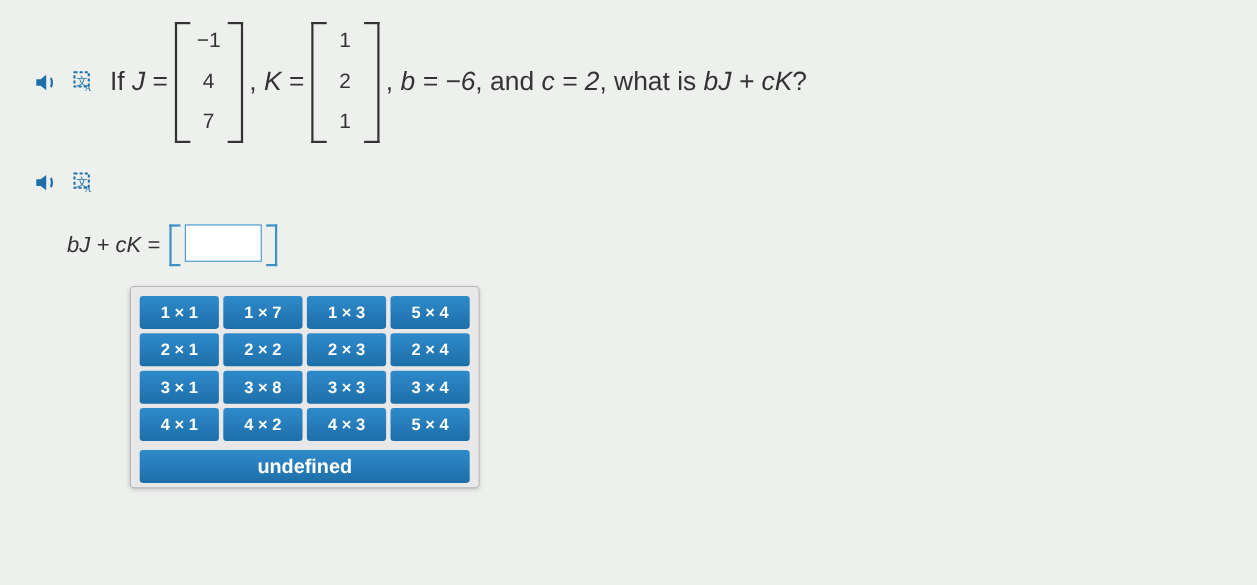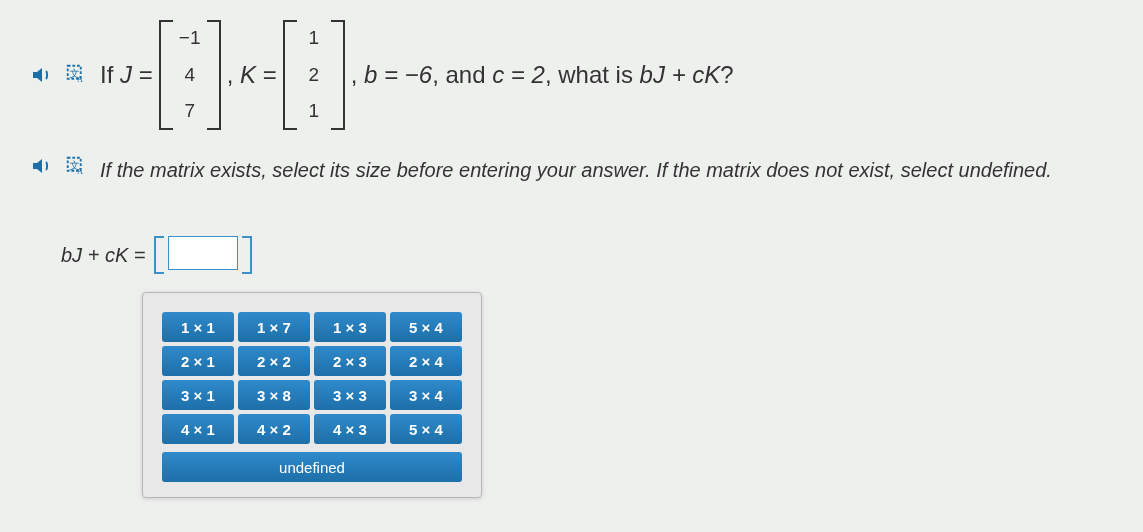--- a/index.html
+++ b/index.html
@@ -90,22 +90,22 @@
     box-sizing: border-box;
     font-size: 16px;
     padding: 0 6px;
   }
   .size-panel {
     display: inline-block;
     background: #e8e8e8;
     border: 1px solid #b8b8b8;
     box-shadow: 0 1px 4px rgba(0,0,0,0.15);
     border-radius: 4px;
-    padding: 19px;
-    margin-left: 112px;
+    padding: 8px;
+    margin-left: 88px;
   }
   .size-grid {
     display: grid;
     grid-template-columns: repeat(4, 72px);
     grid-auto-rows: 30px;
     gap: 4px;
   }
   .size-btn {
     background: linear-gradient(#2f8acb, #1d6fa8);
     color: #fff;
@@ -115,22 +115,22 @@
     align-items: center;
     justify-content: center;
     border-radius: 3px;
     cursor: pointer;
     font-family: Verdana, Geneva, sans-serif;
   }
   .undef-btn {
     grid-column: 1 / span 4;
     background: linear-gradient(#2f8acb, #1d6fa8);
     color: #fff;
-    font-size: 15px;
-    font-weight: normal;
+    font-size: 18px;
+    font-weight: bold;
     display: flex;
     align-items: center;
     justify-content: center;
     border-radius: 3px;
     height: 30px;
     margin-top: 4px;
     cursor: pointer;
   }
 </style>
 </head>
@@ -198,21 +198,20 @@
       <path d="M16 8c1.5 1 1.5 7 0 8" stroke="#1d6fa8" stroke-width="2" fill="none"></path>
     </svg>
   </span>
   <span class="icon-btn">
     <svg class="translate-svg" viewBox="0 0 28 28" fill="none">
       <path d="M4 4h14v14H4z" stroke="#1d6fa8" stroke-width="2" stroke-dasharray="3 2" fill="none"></path>
       <text x="6" y="16" font-size="11" fill="#1d6fa8" font-family="serif">文</text>
       <text x="14" y="22" font-size="9" fill="#1d6fa8" font-family="serif">A</text>
     </svg>
   </span>
-  <span class="instruction" style="flex:1;">If the matrix exists, select its size before entering your answer. If the matrix does not exist, select undefined.</span>
 </div>
 
 
 <div class="answer-row">
   <span class="italic">bJ + cK = </span>
   <span class="answer-box-wrap">
     <span class="ab-bracket left"></span>
     <input class="answer-input" type="text" style="">
     <span class="ab-bracket right"></span>
   </span>

